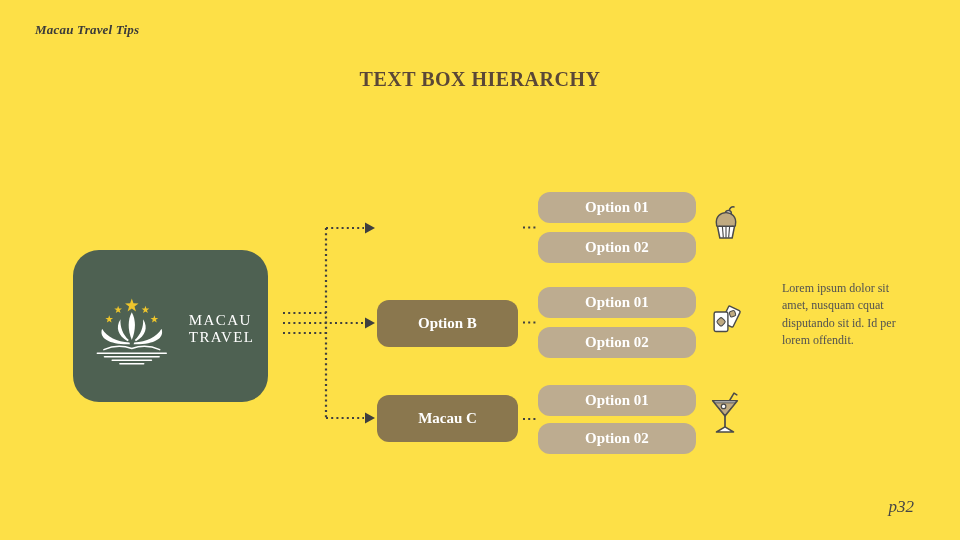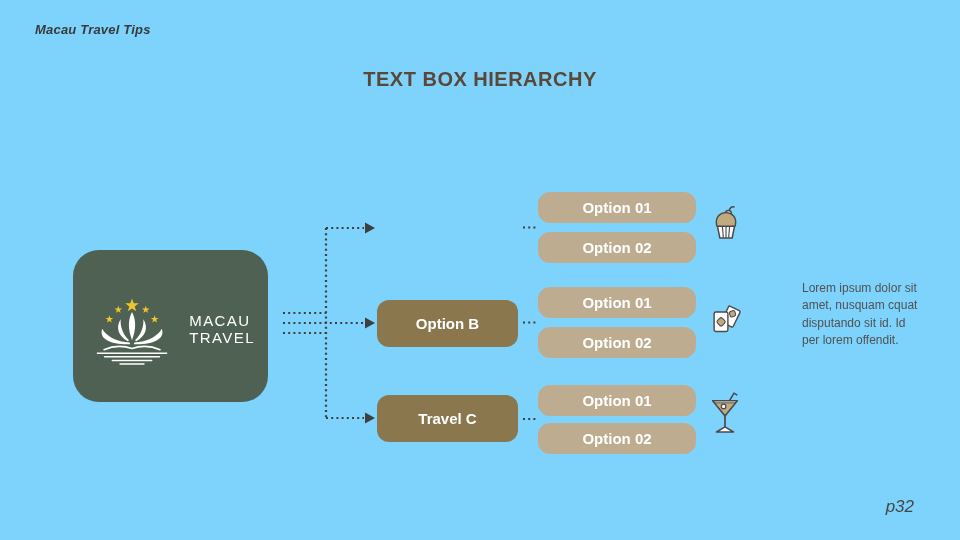--- a/index.html
+++ b/index.html
@@ -1,18 +1,18 @@
 <!DOCTYPE html>
 <html><head>
 <meta charset="utf-8">
 <style>
   html,body{margin:0;padding:0;background:#e8e8e8;}
   .slide{
-    position:relative;width:960px;height:540px;background:#7dd3fc;
-    font-family:Liberation Sans, sans-serif;overflow:hidden;margin:0 auto;
+    position:relative;width:960px;height:540px;background:#fde047;
+    font-family:Liberation Serif, serif;overflow:hidden;margin:0 auto;
   }
   .eyebrow{
     position:absolute;left:35px;top:22px;font-size:13px;font-weight:700;
     font-style:italic;color:#3a3a3a;letter-spacing:.2px;
   }
   .title{
     position:absolute;left:0;right:0;top:68px;text-align:center;
     font-size:20px;font-weight:700;color:#5a4737;letter-spacing:.5px;
   }
   .logo-card{
@@ -31,21 +31,21 @@
     display:flex;align-items:center;justify-content:center;cursor:default;
   }
   .child-btn{
     position:absolute;left:538px;width:158px;height:31px;background:#bdac90;
     border-radius:12px;color:#ffffff;font-size:15px;font-weight:700;
     display:flex;align-items:center;justify-content:center;cursor:default;
   }
   .icon-box{position:absolute;width:40px;height:50px;}
   .description{
     position:absolute;left:782px;top:280px;width:116px;font-size:12px;
-    line-height:17.4px;color:#515151;margin-left:20px;
+    line-height:17.4px;color:#515151;
   }
   .page-number{
     position:absolute;right:46px;top:497px;font-size:17px;font-style:italic;
     color:#454545;
   }
 </style>
 </head>
 <body>
 
 <div class="slide">
@@ -97,21 +97,21 @@
       <path d="M523,419 H537"></path>
     </g>
     <g fill="#3f3f3f">
       <polygon points="365,222.5 375,228 365,233.5"></polygon>
       <polygon points="365,317.5 375,323 365,328.5"></polygon>
       <polygon points="365,412.5 375,418 365,423.5"></polygon>
     </g>
   </svg>
 
   <div class="branch-btn" style="top:300px">Option B</div>
-  <div class="branch-btn" style="top:395px">Travel C</div>
+  <div class="branch-btn" style="top:395px">Macau C</div>
 
   <div class="child-btn" style="top:192px">Option 01</div>
   <div class="child-btn" style="top:232px">Option 02</div>
   <div class="child-btn" style="top:287px">Option 01</div>
   <div class="child-btn" style="top:327px">Option 02</div>
   <div class="child-btn" style="top:385px">Option 01</div>
   <div class="child-btn" style="top:423px">Option 02</div>
 
   <div class="icon-box" style="left:709px;top:204px">
     <svg width="34" height="38" viewBox="0 0 36 40">

